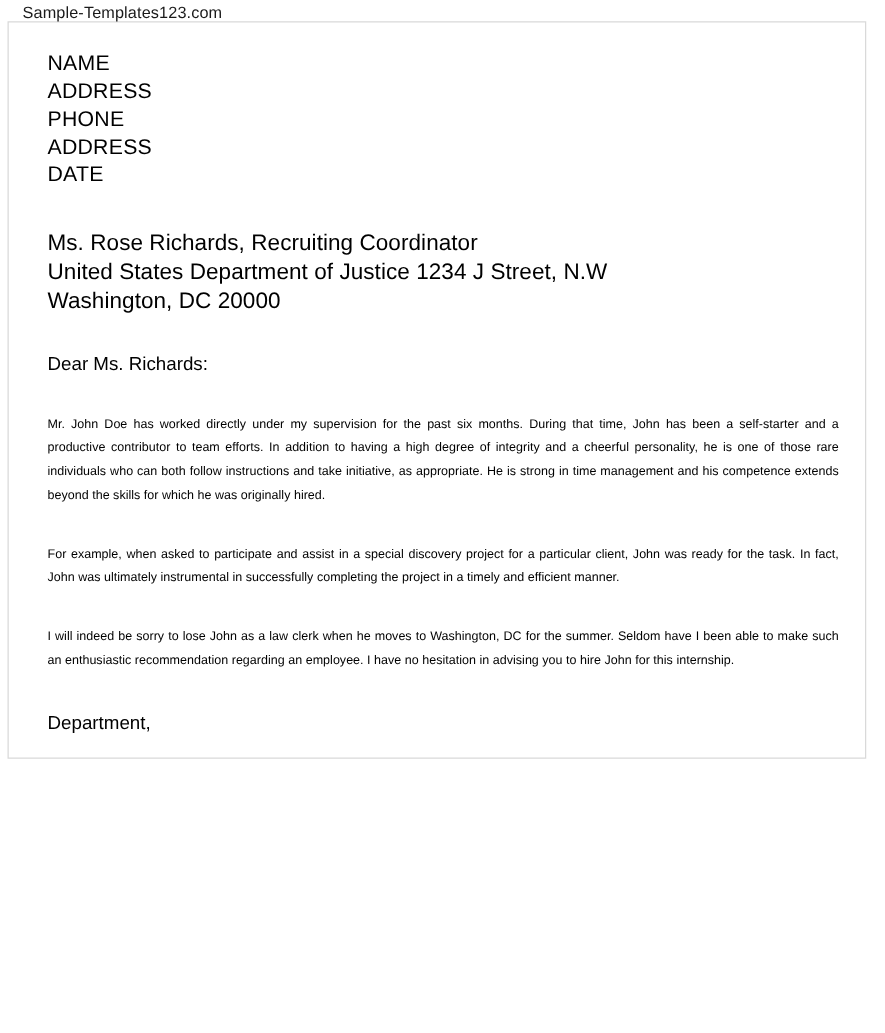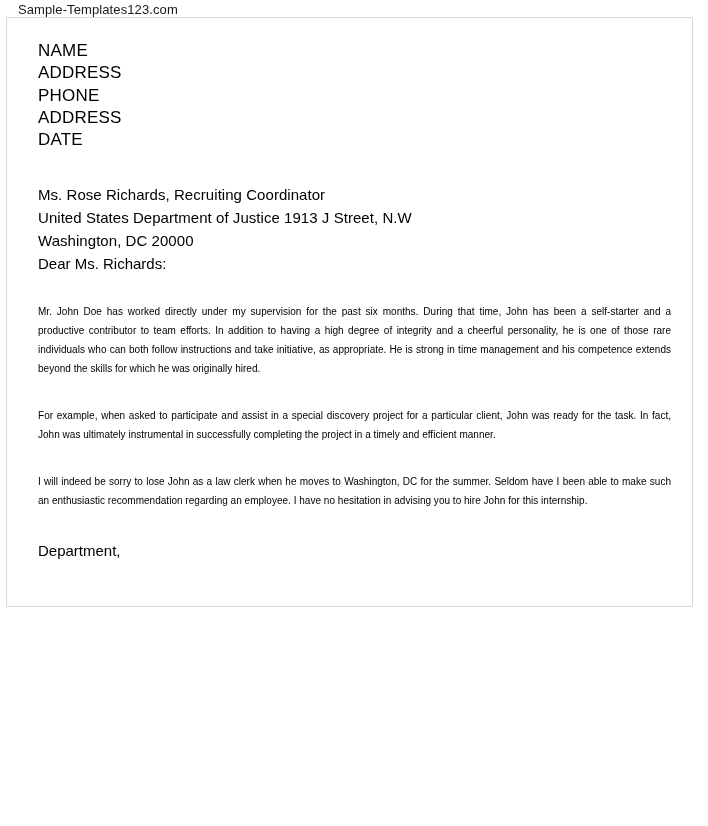--- a/index.html
+++ b/index.html
@@ -55,30 +55,31 @@
     line-height: 22.3px;
     letter-spacing: 0.2px;
   }
   .sender-line {
     white-space: nowrap;
   }
 
   
   .recipient-block {
     margin-top: 32px;
-    font-size: 15px;
+    font-size: 18px;
     line-height: 23px;
     letter-spacing: 0.05px;
   }
   .recipient-line {
     white-space: nowrap;
   }
 
   
   .salutation {
+    margin-top: 28px;
     font-size: 15px;
     line-height: 23px;
   }
 
   
   .body-paragraph {
     margin-top: 28px;
     font-size: 10px;
     line-height: 19px;
     text-align: justify;
@@ -110,21 +111,21 @@
     <div class="sender-block">
       <div class="sender-line">NAME</div>
       <div class="sender-line">ADDRESS</div>
       <div class="sender-line">PHONE</div>
       <div class="sender-line">ADDRESS</div>
       <div class="sender-line">DATE</div>
     </div>
 
     <div class="recipient-block">
       <div class="recipient-line">Ms. Rose Richards, Recruiting Coordinator</div>
-      <div class="recipient-line">United States Department of Justice 1913 J Street, N.W</div>
+      <div class="recipient-line">United States Department of Justice 1234 J Street, N.W</div>
       <div class="recipient-line">Washington, DC 20000</div>
     </div>
 
     <div class="salutation">Dear Ms. Richards:</div>
 
     <p class="body-paragraph">Mr. John Doe has worked directly under my supervision for the past six months. During that time, John has been a self-starter and a productive contributor to team efforts. In addition to having a high degree of integrity and a cheerful personality, he is one of those rare individuals who can both follow instructions and take initiative, as appropriate. He is strong in time management and his competence extends beyond the skills for which he was originally hired.</p>
 
     <p class="body-paragraph">For example, when asked to participate and assist in a special discovery project for a particular client, John was ready for the task. In fact, John was ultimately instrumental in successfully completing the project in a timely and efficient manner.</p>
 
     <p class="body-paragraph">I will indeed be sorry to lose John as a law clerk when he moves to Washington, DC for the summer. Seldom have I been able to make such an enthusiastic recommendation regarding an employee. I have no hesitation in advising you to hire John for this internship.</p>

